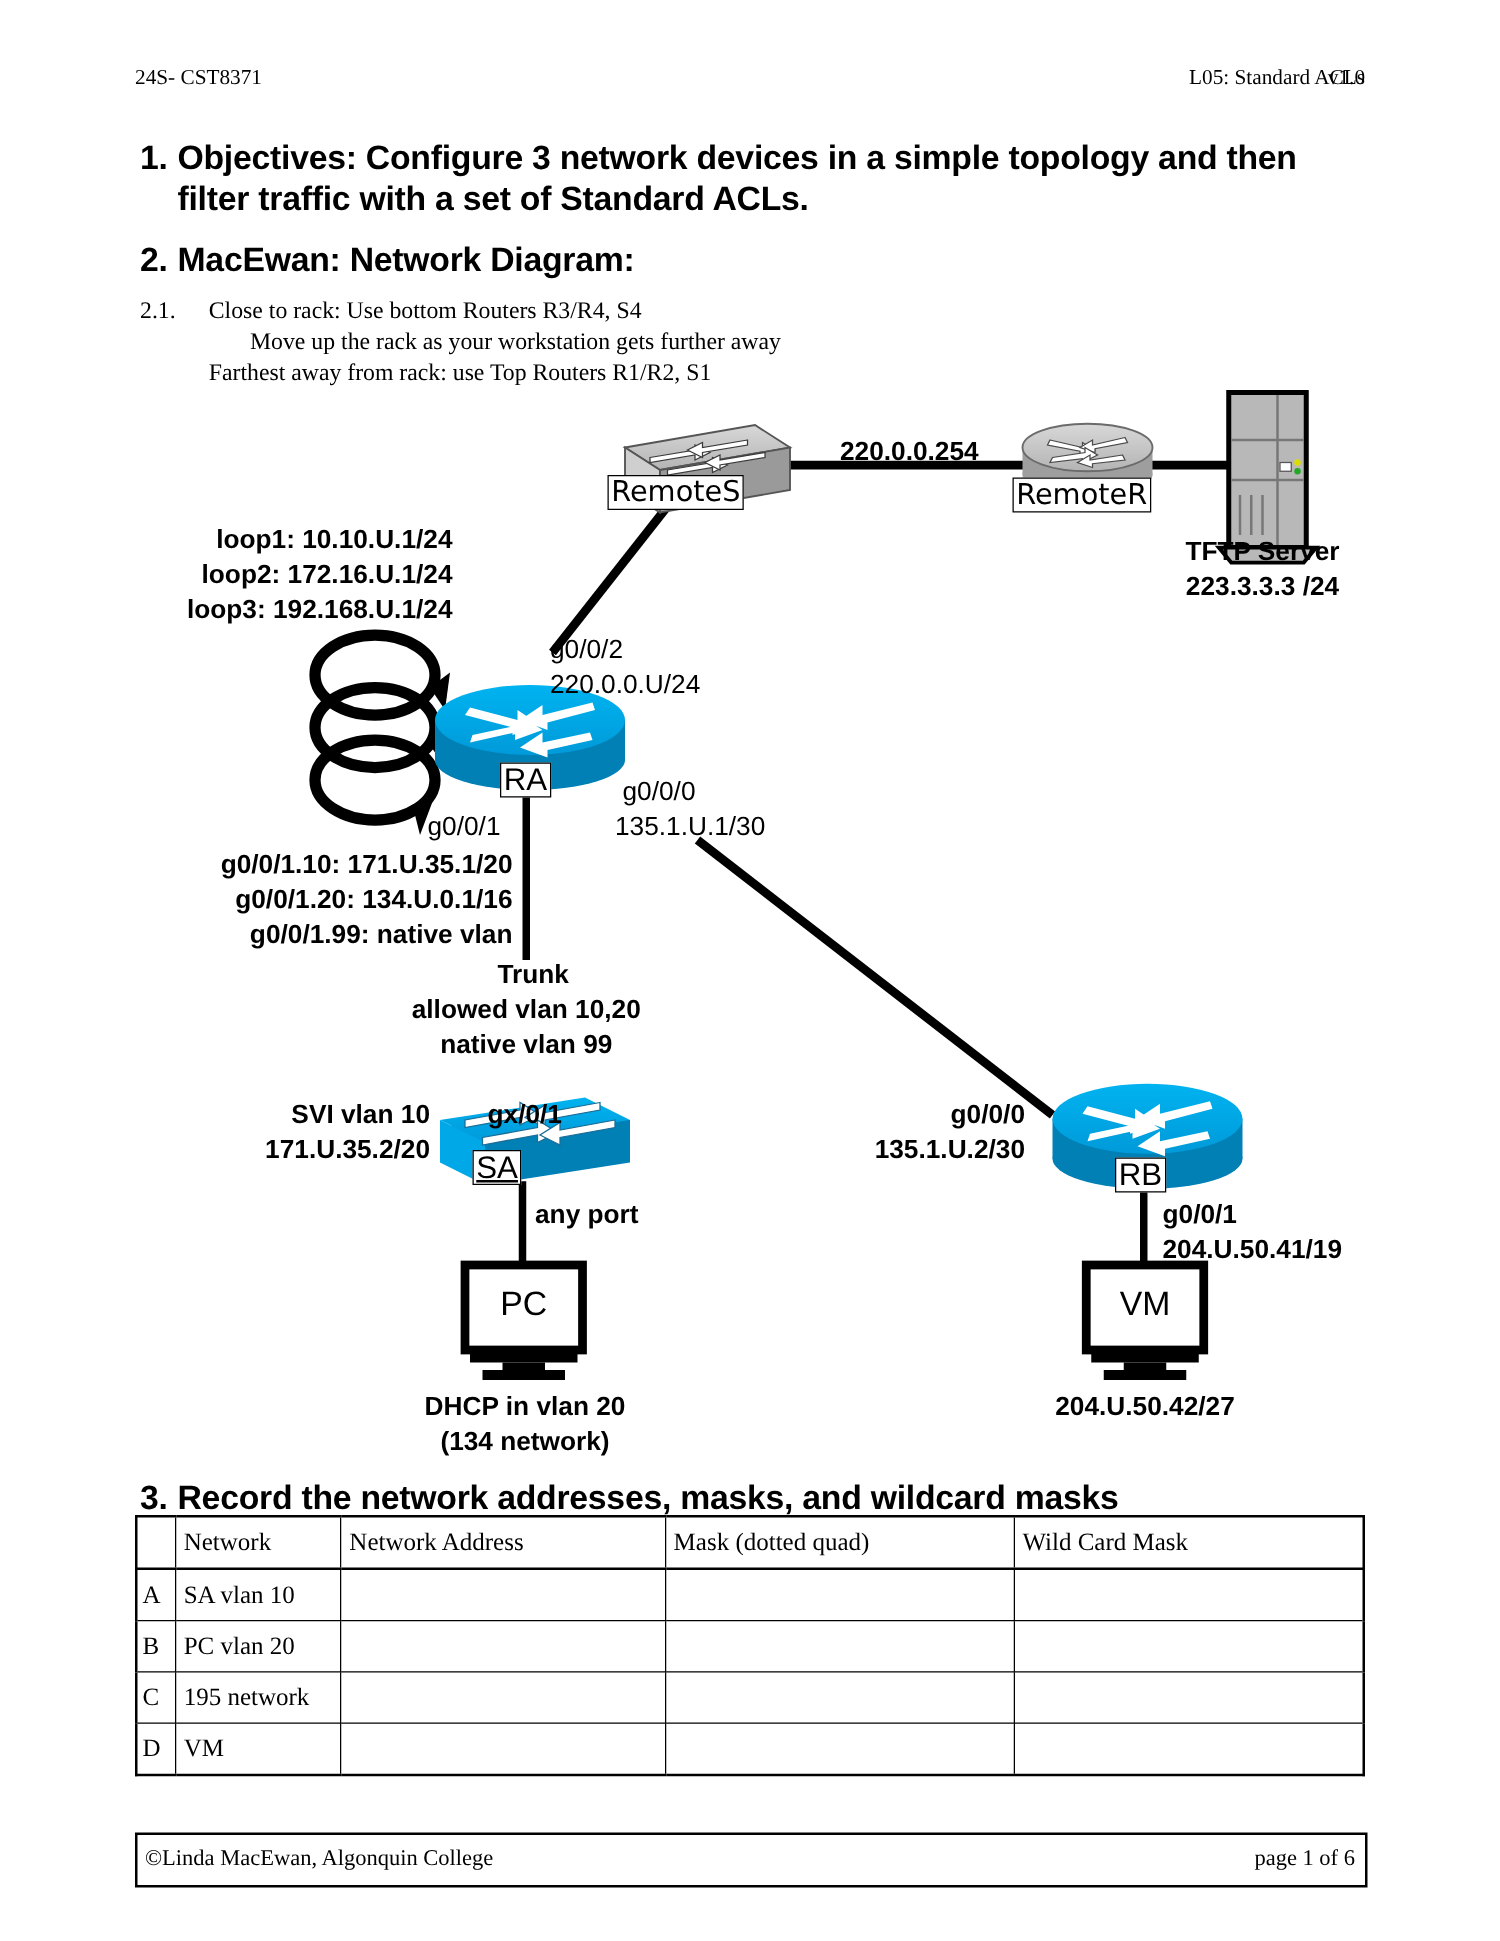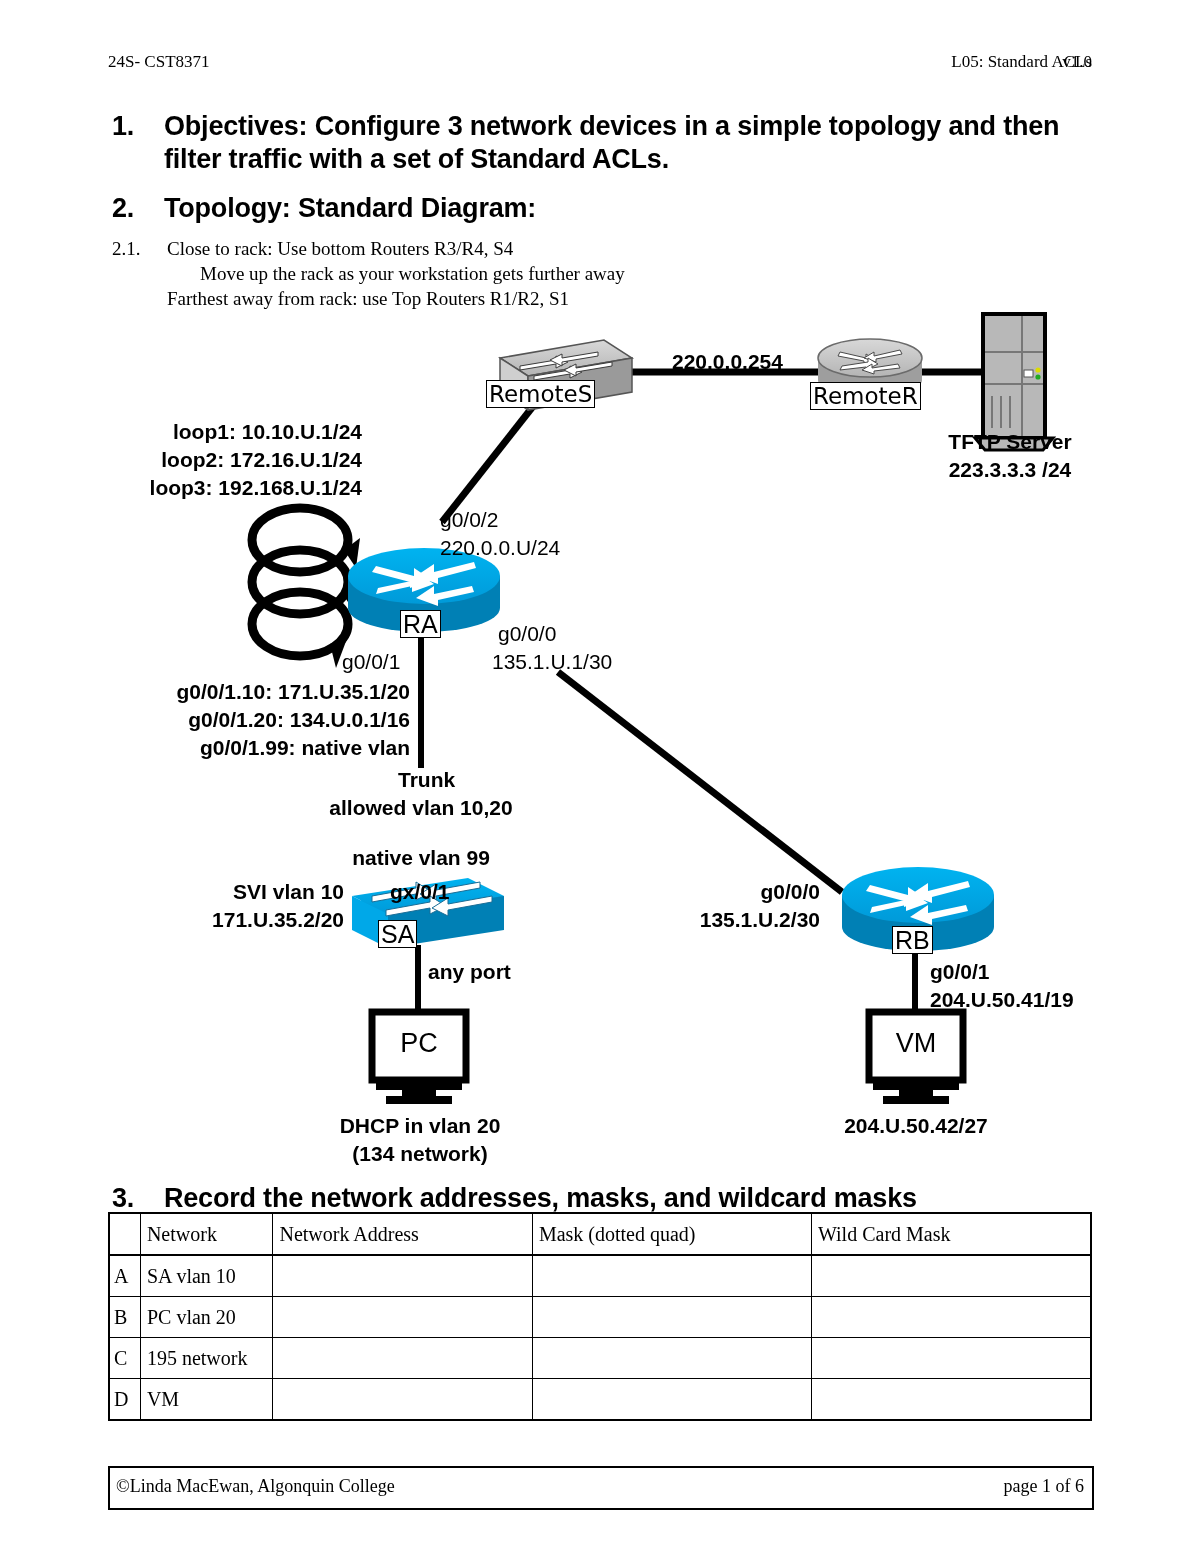--- a/index.html
+++ b/index.html
@@ -12,21 +12,21 @@
   .runhead { position:absolute; left:108px; top:52px; width:984px; height:22px;
              font-family:"Liberation Serif", serif; font-size:17px; }
   .runhead .left   { position:absolute; left:0; top:0; }
   .runhead .center { position:absolute; left:0; top:0; width:984px; text-align:right; }
   .runhead .right  { position:absolute; right:0; top:0; }
 
   
   .h1 { position:absolute; font-weight:bold; font-size:27px; line-height:33px;
         letter-spacing:-0.2px; }
   .h1 .num { position:absolute; left:0; top:0; }
-  .h1 .txt { display:block; margin-left:52px; }
+  .h1 .txt { display:block; margin-left:30px; }
 
   .sub { position:absolute; font-family:"Liberation Serif", serif;
          font-size:19px; line-height:25px; }
   .sub .n { position:absolute; left:0; top:0; }
   .sub .l1 { display:block; margin-left:55px; }
   .sub .l2 { display:block; margin-left:88px; }
   .sub .l3 { display:block; margin-left:55px; }
 
   
   #diagram { position:absolute; left:0; top:300px; width:1200px; height:880px; }
@@ -78,21 +78,21 @@
   </div>
 
   <div class="h1" style="left:112px; top:110px; width:975px;">
     <span class="num">1.</span>
     <span class="txt">Objectives:  Configure 3 network devices in a simple topology and then</span>
     <span class="txt">filter traffic with a set of Standard ACLs.</span>
   </div>
 
   <div class="h1" style="left:112px; top:192px; width:700px;">
     <span class="num">2.</span>
-    <span class="txt">Topology: Standard Diagram:</span>
+    <span class="txt">MacEwan: Network Diagram:</span>
   </div>
 
   <div class="sub" style="left:112px; top:236px; width:860px;">
     <span class="n">2.1.</span>
     <span class="l1">Close to rack: Use bottom Routers R3/R4, S4</span>
     <span class="l2">Move up the rack as your workstation gets further away</span>
     <span class="l3">Farthest away from rack: use Top Routers R1/R2, S1</span>
   </div>
 
   <div id="diagram">
@@ -223,21 +223,21 @@
         <rect x="873" y="782" width="86" height="8" fill="#000"></rect>
         <rect x="899" y="790" width="34" height="8" fill="#000"></rect>
         <rect x="883" y="796" width="66" height="8" fill="#000"></rect>
       </g>
     </svg>
 
     <div class="devname gray" style="left:486px; top:80px;">RemoteS</div>
     <div class="devname gray" style="left:810px; top:82px;">RemoteR</div>
     <div class="devname" style="left:400px; top:310px;">RA</div>
     <div class="devname" style="left:892px; top:626px;">RB</div>
-    <div class="devname" style="left:378px; top:620px;">SA</div>
+    <div class="devname" style="left:378px; top:620px;text-decoration:underline;">SA</div>
     <div class="dlabel c" style="left:372px; top:730px; width:94px; font-size:27px;">PC</div>
     <div class="dlabel c" style="left:869px; top:730px; width:94px; font-size:27px;">VM</div>
 
     <div class="dlabel b" style="left:672px; top:48px;">220.0.0.254</div>
 
     <div class="dlabel b c" style="left:900px; top:128px; width:220px;">TFTP Server</div>
     <div class="dlabel b c" style="left:900px; top:156px; width:220px;">223.3.3.3 /24</div>
 
     <div class="dlabel b r" style="left:40px; top:118px; width:322px;">loop1: 10.10.U.1/24</div>
     <div class="dlabel b r" style="left:40px; top:146px; width:322px;">loop2: 172.16.U.1/24</div>
@@ -249,21 +249,21 @@
     <div class="dlabel" style="left:498px; top:320px;">g0/0/0</div>
     <div class="dlabel" style="left:492px; top:348px;">135.1.U.1/30</div>
 
     <div class="dlabel" style="left:342px; top:348px;">g0/0/1</div>
     <div class="dlabel b r" style="left:96px; top:378px; width:314px;">g0/0/1.10: 171.U.35.1/20</div>
     <div class="dlabel b r" style="left:96px; top:406px; width:314px;">g0/0/1.20: 134.U.0.1/16</div>
     <div class="dlabel b r" style="left:96px; top:434px; width:314px;">g0/0/1.99: native vlan</div>
 
     <div class="dlabel b" style="left:398px; top:466px;">Trunk</div>
     <div class="dlabel b c" style="left:280px; top:494px; width:282px;">allowed vlan 10,20</div>
-    <div class="dlabel b c" style="left:280px; top:544px; width:282px;">native vlan 99</div>
+    <div class="dlabel b c" style="left:280px; top:522px; width:282px;">native vlan 99</div>
 
     <div class="dlabel b r" style="left:80px; top:578px; width:264px;">SVI vlan 10</div>
     <div class="dlabel b r" style="left:80px; top:606px; width:264px;">171.U.35.2/20</div>
     <div class="dlabel b" style="left:390px; top:578px;">gx/0/1</div>
     <div class="dlabel b" style="left:428px; top:658px;">any port</div>
 
     <div class="dlabel b c" style="left:300px; top:812px; width:240px;">DHCP in vlan 20</div>
     <div class="dlabel b c" style="left:300px; top:840px; width:240px;">(134 network)</div>
 
     <div class="dlabel b r" style="left:620px; top:578px; width:200px;">g0/0/0</div>

